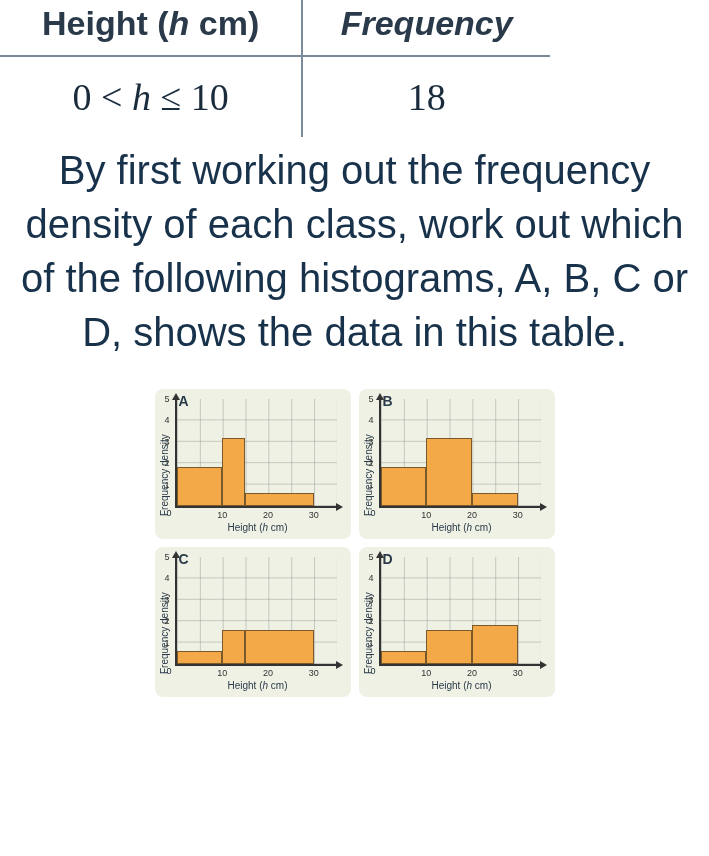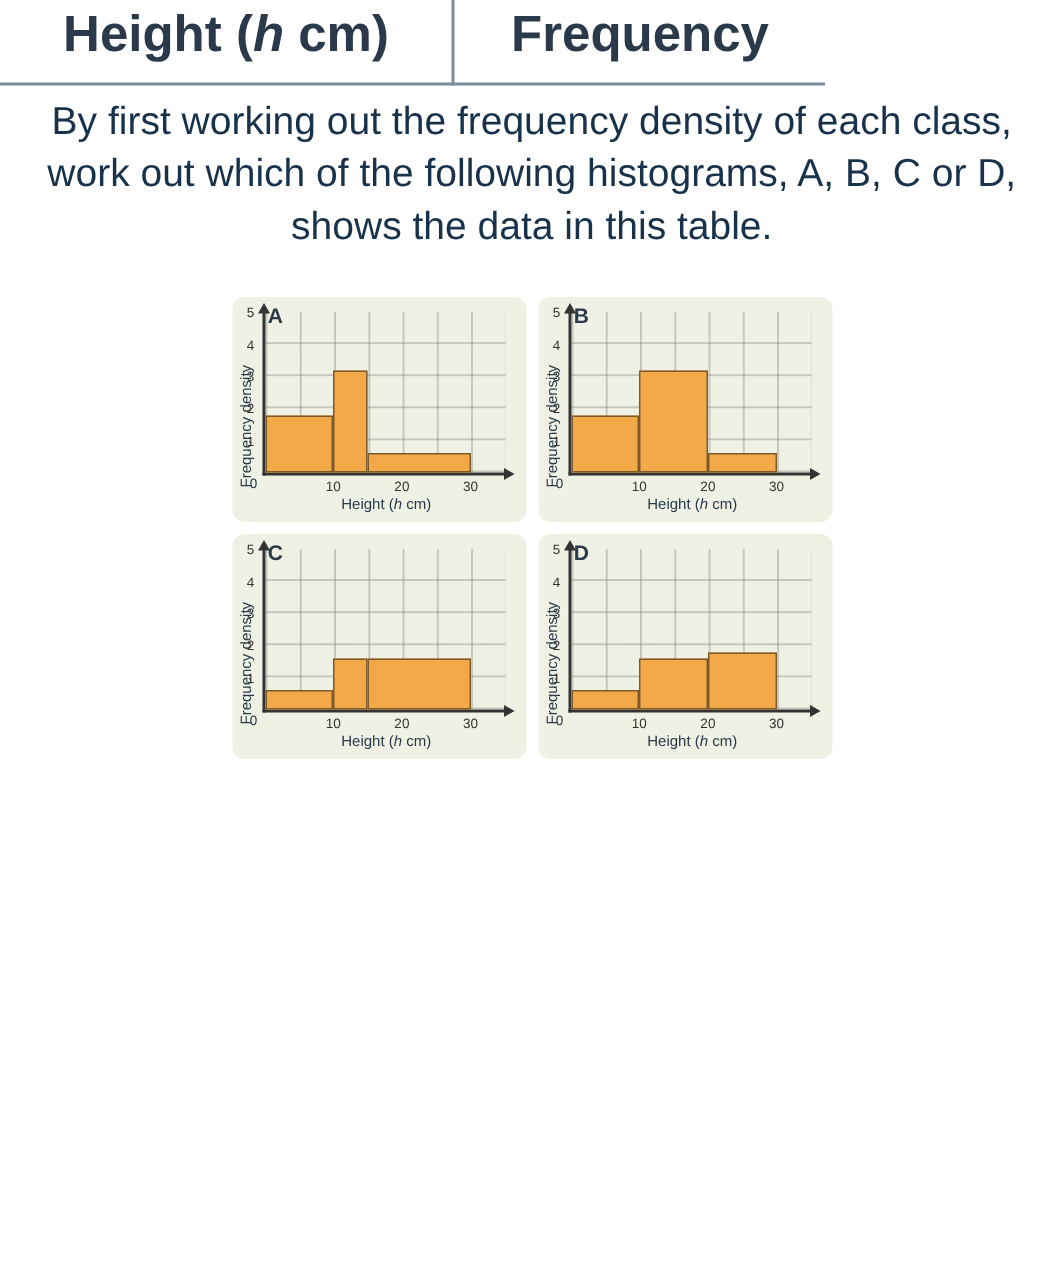--- a/index.html
+++ b/index.html
@@ -19,35 +19,35 @@
   .table th {
     font-family: Arial, sans-serif;
     font-weight: bold;
     font-size: 34px;
     padding: 4px 16px 12px 16px;
     color: #2a3a4a;
     border-bottom: 2px solid #7a8a9a;
     border-right: 2px solid #7a8a9a;
     text-align: center;
   }
-  .table th:last-child { border-right: none; }
+  .table th:last-child { border-right: none; font-style: italic; }
   .table td {
     font-size: 38px;
     font-family: 'Times New Roman', serif;
     padding: 18px 20px;
     text-align: center;
     border-bottom: 2px solid #7a8a9a;
     border-right: 2px solid #7a8a9a;
   }
   .table tr:last-child td { border-bottom: none; }
   .table td:last-child { border-right: none; }
   .italic { font-style: italic; }
   .question {
     font-family: -apple-system, 'Segoe UI', Arial, sans-serif;
-    font-size: 26px;
+    font-size: 40px;
     color: #17324a;
     text-align: center;
     padding: 6px 14px 0 14px;
     line-height: 1.35;
   }
   .charts-wrap {
     width: 400px;
     margin: 30px auto 0 auto;
     display: grid;
     grid-template-columns: 1fr 1fr;
@@ -134,20 +134,24 @@
 <body>
 
 <table class="table">
   <thead>
     <tr>
       <th>Height (<span class="italic">h</span> cm)</th>
       <th>Frequency</th>
     </tr>
   </thead>
   <tbody>
+    <tr>
+      <td>0 &lt; <span class="italic">h</span> ≤ 10</td>
+      <td>18</td>
+    </tr>
   </tbody>
 </table>
 
 <div class="question">By first working out the frequency density of each class, work out which of the following histograms, A, B, C or D, shows the data in this table.</div>
 
 <div class="charts-wrap">
   <div class="chart-card">
     <div class="chart-letter">A</div>
     <div class="ylabel">Frequency density</div>
     <div class="plot-col">

